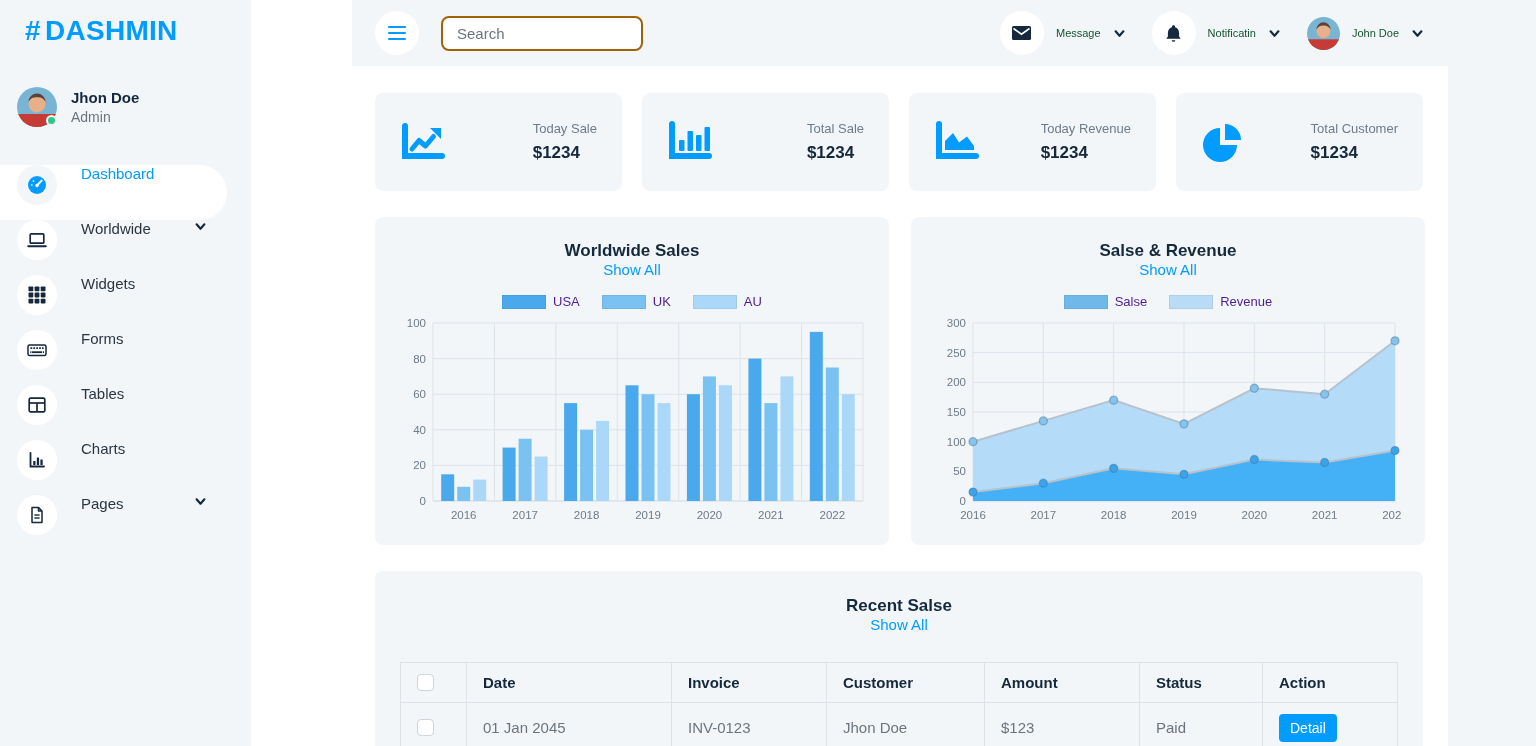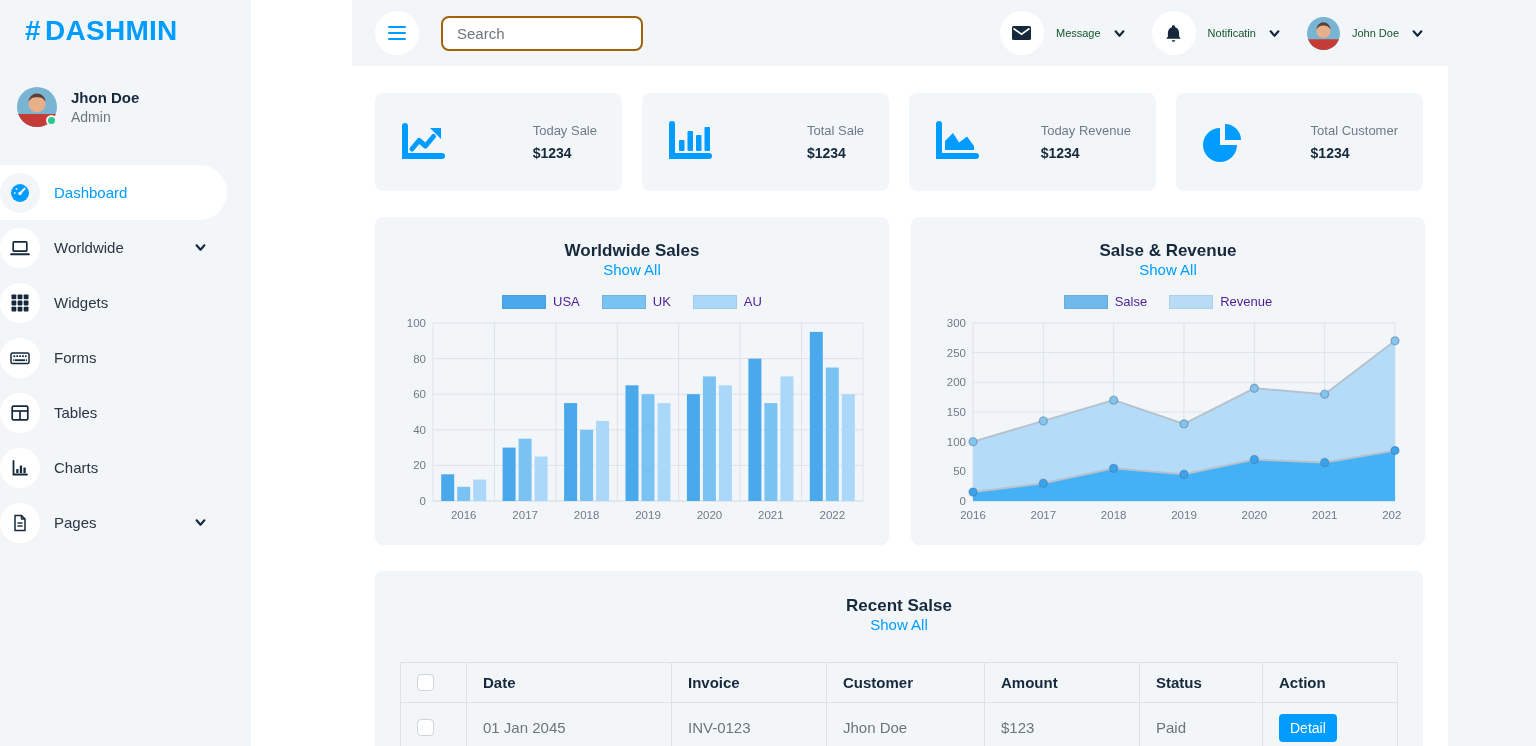--- a/index.html
+++ b/index.html
@@ -11,21 +11,21 @@
   .brand { padding:15px 0 0 25px; font-size:28px; font-weight:800; color:#009CFF; letter-spacing:.3px; }
   .brand span { margin-right:4px; }
   .side-user { display:flex; align-items:center; gap:14px; margin-top:40px; padding-left:17px; }
   .avatar { display:block; border-radius:50%; overflow:hidden; flex:none; }
   .avatar svg { display:block; }
   .avatar-wrap { position:relative; flex:none; }
   .status-dot { position:absolute; right:0; bottom:1px; width:11px; height:11px; background:#2dc98b; border:2px solid #f3f6f9; border-radius:50%; }
   .side-user .name { font-size:15px; font-weight:700; color:#15283C; }
   .side-user .role { font-size:14px; color:#6c757d; margin-top:3px; }
   .side-nav { margin-top:38px; }
-  .nav-item { display:flex; align-items:center; gap:14px; height:55px; width:227px; cursor:pointer; color:#2b3643; }
+  .nav-item { display:flex; gap:24px; height:55px; width:227px; padding-left:17px; cursor:pointer; color:#2b3643; }
   .nav-item .icon-circle { width:40px; height:40px; border-radius:50%; background:#fff; display:flex; align-items:center; justify-content:center; flex:none; }
   .nav-item .label { font-size:15px; font-weight:500; }
   .nav-item.active { background:#fff; border-radius:0 30px 30px 0; color:#009CFF; }
   .nav-item.active .icon-circle { background:#f3f6f9; }
   .nav-item .chev { margin-left:auto; margin-right:20px; color:#15283C; display:flex; }
 
   
   .main { position:absolute; left:251px; top:0; width:1197px; height:746px; background:#fff; z-index:1; }
   .topbar { margin-left:101px; height:66px; background:#f3f6f9; display:flex; align-items:center; padding:0 24px 0 23px; }
   .circle-btn { width:44px; height:44px; border-radius:50%; background:#fff; display:flex; align-items:center; justify-content:center; flex:none; cursor:pointer; }
@@ -36,21 +36,21 @@
   .top-group { display:flex; align-items:center; gap:12px; margin-left:26px; cursor:pointer; }
   .top-group .glabel { font-size:11px; color:#14532d; }
   .chev svg { display:block; }
 
   
   .content { padding:27px 25px 0 124px; }
   .stats-row { display:flex; gap:20px; }
   .stat-card { flex:1; height:98px; background:#f3f6f9; border-radius:8px; display:flex; align-items:center; justify-content:space-between; padding:0 25px; }
   .stat-card .sicon { flex:none; display:flex; }
   .stat-card .stext .slabel { font-size:13px; color:#6e7b8a; }
-  .stat-card .stext .svalue { font-size:14px; font-weight:700; color:#15283C; margin-top:7px; }
+  .stat-card .stext .svalue { font-size:17px; font-weight:700; color:#15283C; margin-top:7px; }
 
   .charts-row { margin-top:26px; display:flex; gap:22px; }
   .chart-card { flex:1; height:328px; background:#f3f6f9; border-radius:8px; padding:24px; }
   .card-head { display:flex; align-items:center; justify-content:space-between;flex-direction:column; }
   .card-title { font-size:17px; font-weight:700; color:#15283C; }
   .show-all { font-size:15px; color:#009CFF; text-decoration:none; cursor:pointer; }
   .legend-row { margin-top:16px; display:flex; justify-content:center; align-items:center; gap:22px; }
   .legend-item { display:flex; align-items:center; gap:7px; }
   .legend-swatch { width:44px; height:14px; border:1px solid rgba(0,0,0,0.06); }
   .legend-label { font-size:13px; color:#4c1d95; }

